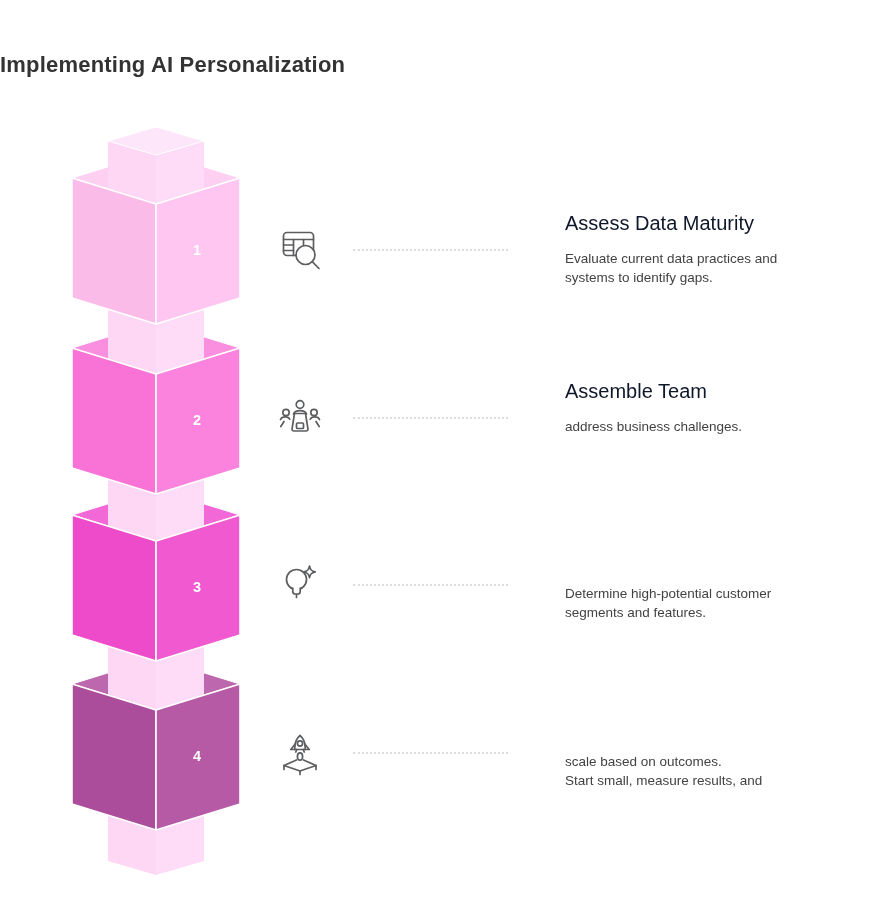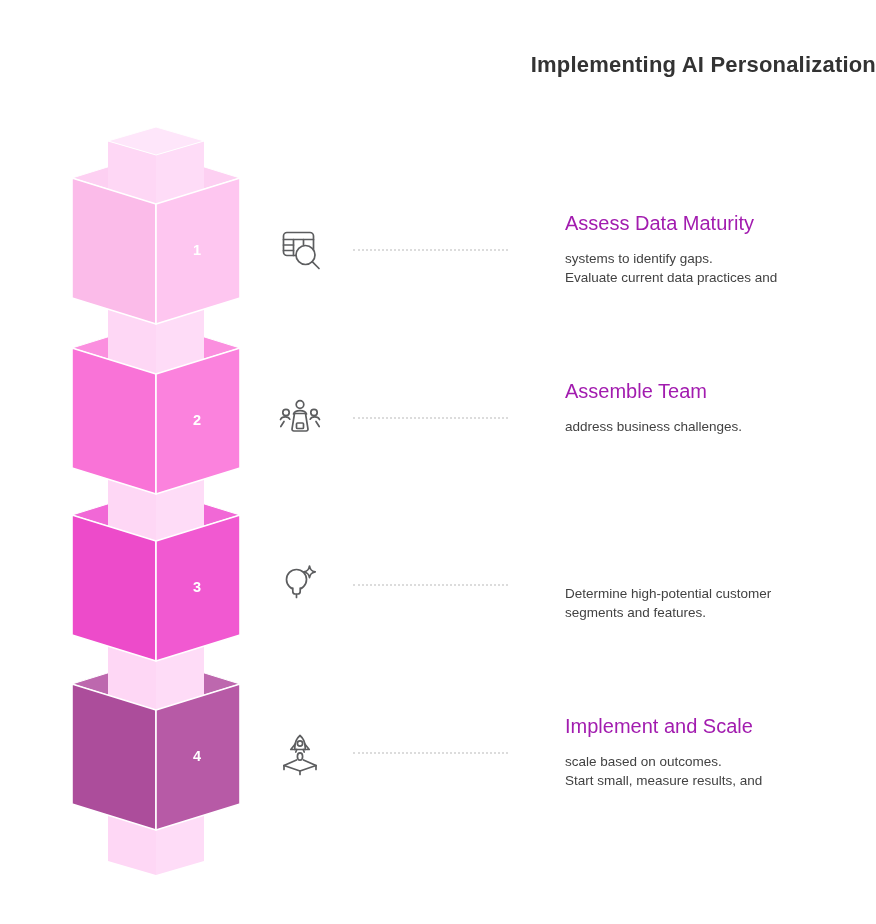--- a/index.html
+++ b/index.html
@@ -1,39 +1,39 @@
 <!DOCTYPE html>
 <html><head>
 <meta charset="utf-8">
 <style>
   html,body{margin:0;padding:0;}
   body{
     width:876px;height:924px;position:relative;overflow:hidden;
     background:#ffffff;font-family:"Liberation Sans",sans-serif;
   }
   .main-title{
-    position:absolute;top:52px;left:0;width:876px;text-align:right;
+    position:absolute;top:52px;left:0;width:876px;text-align:left;
     font-size:22px;font-weight:bold;color:#333333;letter-spacing:.2px;
   }
   .stack-svg{position:absolute;left:0;top:0;}
   .stack-svg .face{stroke:#ffffff;stroke-width:1.6;stroke-linejoin:round;}
   .stack-svg .inner{stroke:#ffffff;stroke-width:1;stroke-linejoin:round;}
   .stack-svg .pillar-face{stroke:none;}
   .stack-svg .pillar-cap{stroke:#ffffff;stroke-width:1;stroke-linejoin:round;}
   .cube-num{
     fill:#ffffff;font-size:14.5px;font-weight:bold;text-anchor:middle;
     font-family:"Liberation Sans",sans-serif;
   }
   .step{position:absolute;left:268px;width:580px;height:130px;}
   .step-icon{position:absolute;left:8px;top:26px;width:48px;height:48px;}
   .step-icon svg{display:block;}
   .step-icon .ln{fill:none;stroke:#5c5d5f;stroke-width:1.7;stroke-linecap:round;stroke-linejoin:round;}
   .step-icon .wfill{fill:#ffffff;stroke:#5c5d5f;stroke-width:1.7;stroke-linecap:round;stroke-linejoin:round;}
   .dotted-line{position:absolute;left:85px;top:49px;width:155px;height:0;border-top:2px dotted #dcdcdc;}
-  .step-title{position:absolute;left:297px;top:12px;font-size:20px;color:#a21caf;white-space:nowrap;text-align:right;}
+  .step-title{position:absolute;left:297px;top:12px;font-size:20px;color:#0f172a;white-space:nowrap;text-align:right;}
   .step-desc{position:absolute;left:297px;top:50px;font-size:13.5px;line-height:18.5px;color:#424242;}
 </style>
 </head>
 <body>
 
 <div class="main-title">Implementing AI Personalization</div>
 
 <svg class="stack-svg" width="300" height="924" viewBox="0 0 300 924" xmlns="http://www.w3.org/2000/svg">
 
   <polygon class="inner" points="72,178 156,152 240,178 156,204" fill="#fdd0f2"></polygon>
@@ -69,22 +69,22 @@
       <path class="ln" d="M27.5 13.5 V19"></path>
       <path class="ln" d="M7.5 19 H17.5"></path>
       <path class="ln" d="M7.5 24.5 H17.5"></path>
       <circle class="wfill" cx="29.5" cy="29" r="9.5"></circle>
       <path class="ln" d="M36.2 35.7 L43 42.5"></path>
     </svg>
   </div>
   <div class="dotted-line"></div>
   <div class="step-title">Assess Data Maturity</div>
   <div class="step-desc">
+    <div>Evaluate current data practices and</div>
     <div>systems to identify gaps.</div>
-    <div>Evaluate current data practices and</div>
   </div>
 </div>
 
 <div class="step" style="top:368px;">
   <div class="step-icon">
     <svg width="48" height="48" viewBox="0 0 48 48">
       <circle class="ln" cx="24" cy="10.5" r="3.8"></circle>
       <path class="ln" d="M17.5 20 C19 15.5 29 15.5 30.5 20"></path>
       <path class="ln" d="M18.5 19.5 L16 35.2 C15.9 36.2 16.8 37 17.8 37 L30.2 37 C31.2 37 32.1 36.2 32 35.2 L29.5 19.5 Z"></path>
       <rect class="ln" x="20.5" y="29" width="7" height="5.5" rx="1"></rect>
@@ -128,18 +128,17 @@
       <path class="ln" d="M29.2 15.5 L33.2 20.5 L29.2 20.5"></path>
       <path class="ln" d="M20.8 20.5 L19.8 23"></path>
       <path class="ln" d="M27.2 20.5 L28.2 23"></path>
       <ellipse class="ln" cx="24" cy="27.5" rx="2.6" ry="3.6"></ellipse>
       <path class="ln" d="M20.5 31 L8 36.5 M27.5 31 L40 36.5"></path>
       <path class="ln" d="M8 36.5 L24 42 M40 36.5 L24 42"></path>
       <path class="ln" d="M8 36.5 V40.5 M40 36.5 V40.5 M24 42 V45.5"></path>
     </svg>
   </div>
   <div class="dotted-line"></div>
-  <div class="step-title">Implement and Scale</div>
   <div class="step-desc">
     <div>scale based on outcomes.</div>
     <div>Start small, measure results, and</div>
   </div>
 </div>
 
 </body></html>

